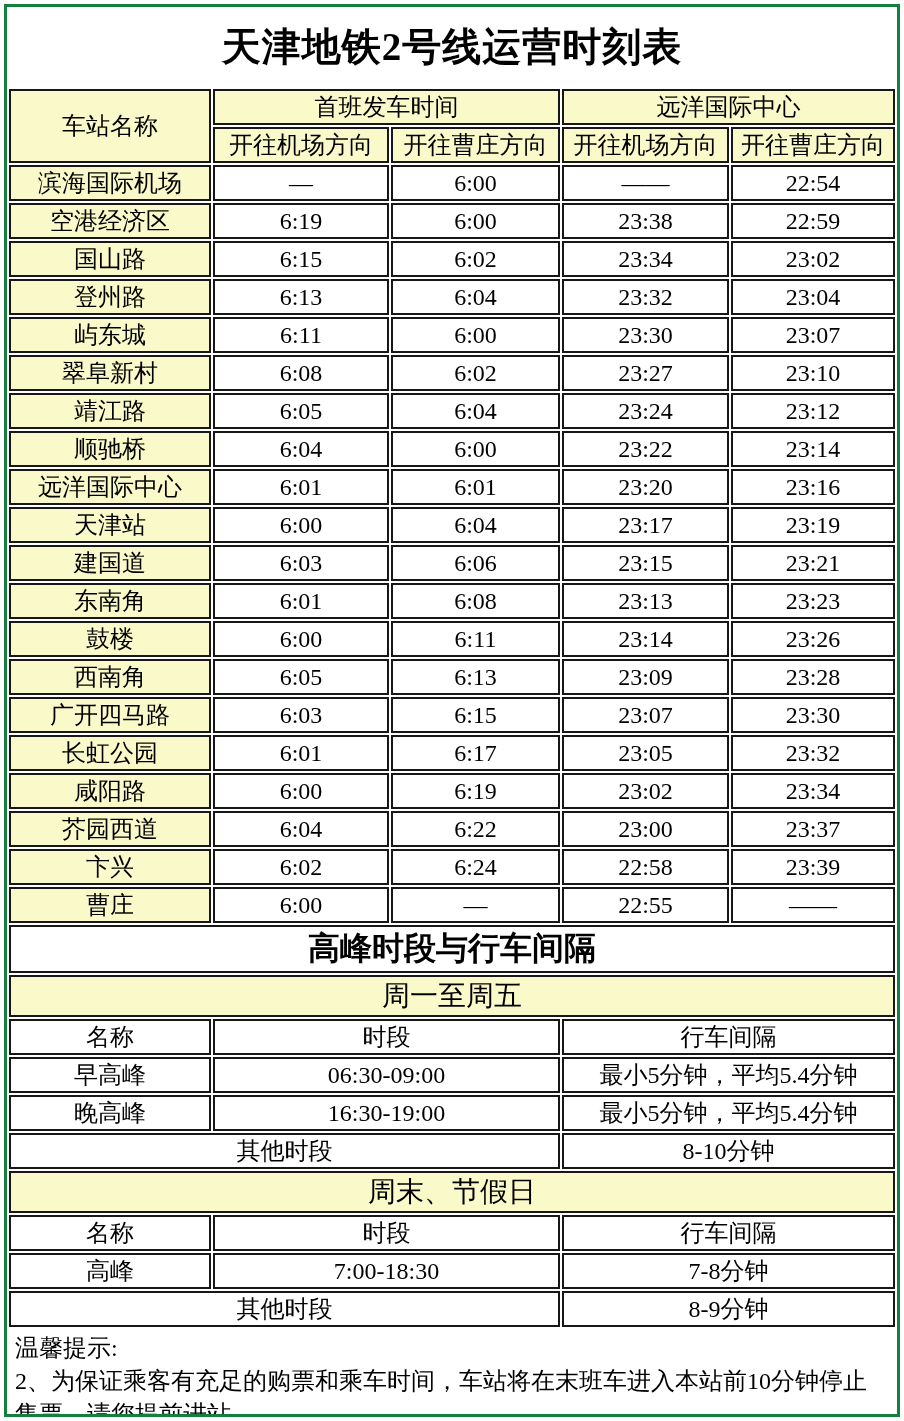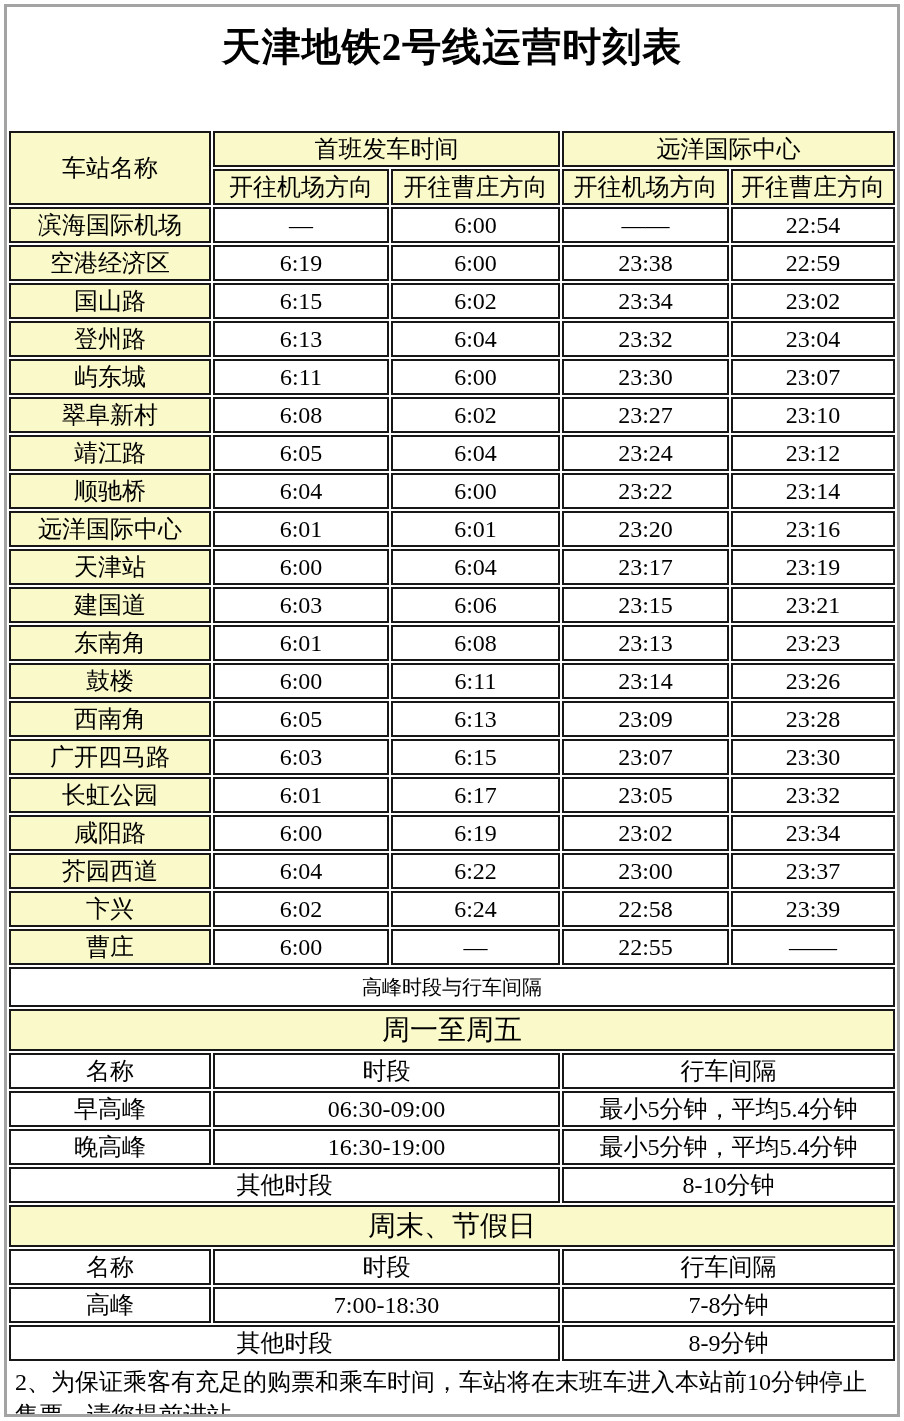--- a/index.html
+++ b/index.html
@@ -7,58 +7,57 @@
     padding: 0;
     background: #ffffff;
     font-family: "Liberation Serif", "DejaVu Serif", serif;
     color: #000;
   }
   .page {
     box-sizing: border-box;
     width: 896px;
     height: 1413px;
     margin: 4px;
-    border: 3px solid #a3a3a3;
+    border: 3px solid #15803d;
     background: #fff;
     overflow: hidden;
   }
   .title-bar {
     height: 80px;
     display: flex;
     align-items: center;
     justify-content: center;
     font-size: 39px;
     font-weight: bold;
     letter-spacing: 1px;
   }
   table.main {
     width: 100%;
     border-collapse: separate;
     border-spacing: 2px;
     table-layout: fixed;
-    margin-top: 42px;
   }
   table.main th, table.main td {
     border: 2px solid #171717;
     background: #ffffff;
     text-align: center;
     vertical-align: middle;
     font-weight: normal;
     font-size: 24px;
     height: 31px;
     padding: 0;
     overflow: hidden;
     white-space: nowrap;
   }
   table.main .hl {
     background: #faf9c9;
   }
   table.main td.section-title {
-    font-size: 20px;
-    font-weight: normal;
+    font-size: 32px;
+    font-weight: bold;
     height: 36px;
   }
   table.main .subheader {
     font-size: 28px;
   }
   .notes {
     padding: 3px 8px 0 8px;
     font-size: 24px;
     line-height: 33px;
     text-align: left;
@@ -274,16 +273,17 @@
         <td colspan="2">7-8分钟</td>
       </tr>
       <tr>
         <td colspan="3">其他时段</td>
         <td colspan="2">8-9分钟</td>
       </tr>
     </tbody>
   </table>
 
   <div class="notes">
+    <div>温馨提示:</div>
     <div>2、为保证乘客有充足的购票和乘车时间，车站将在末班车进入本站前10分钟停止售票，请您提前进站。</div>
   </div>
 
 </div>
 
 </body></html>

